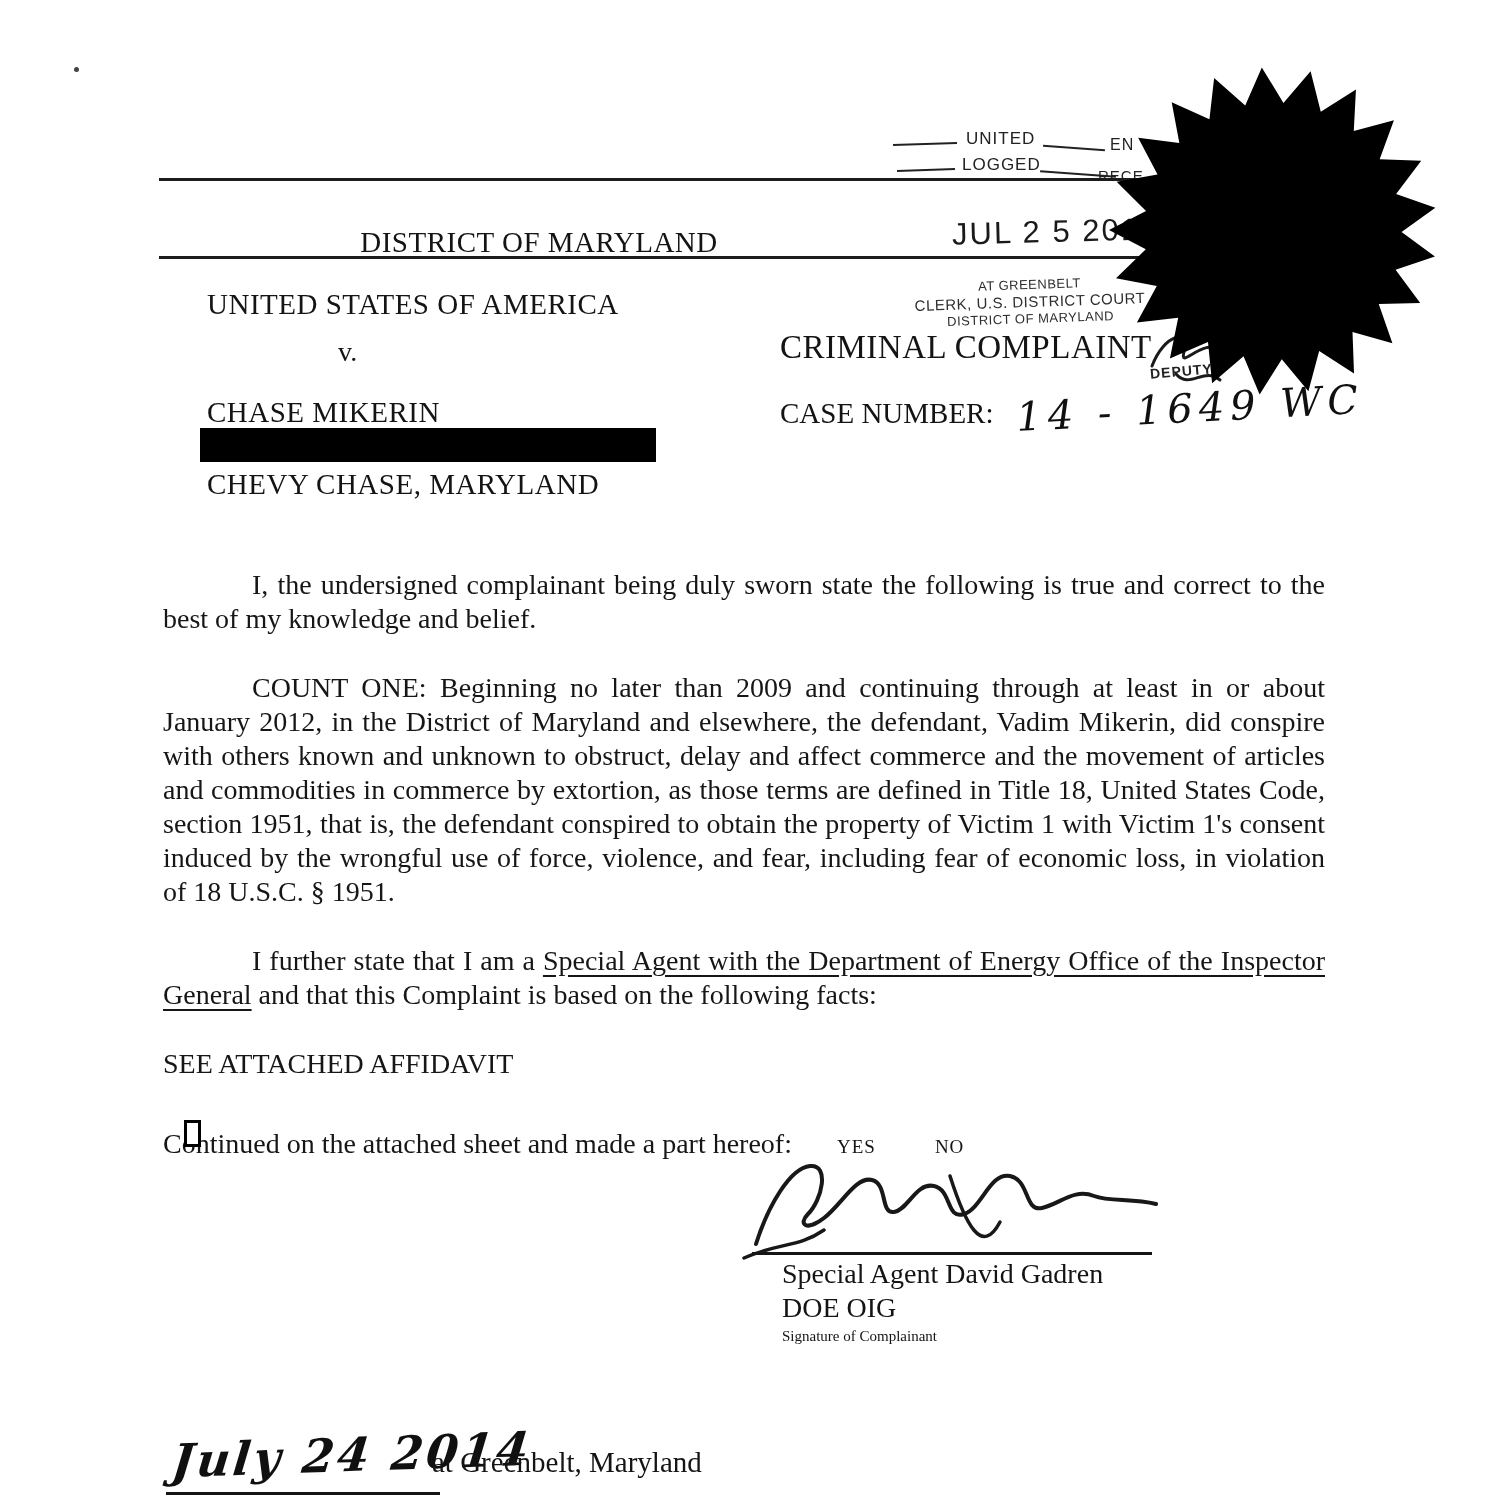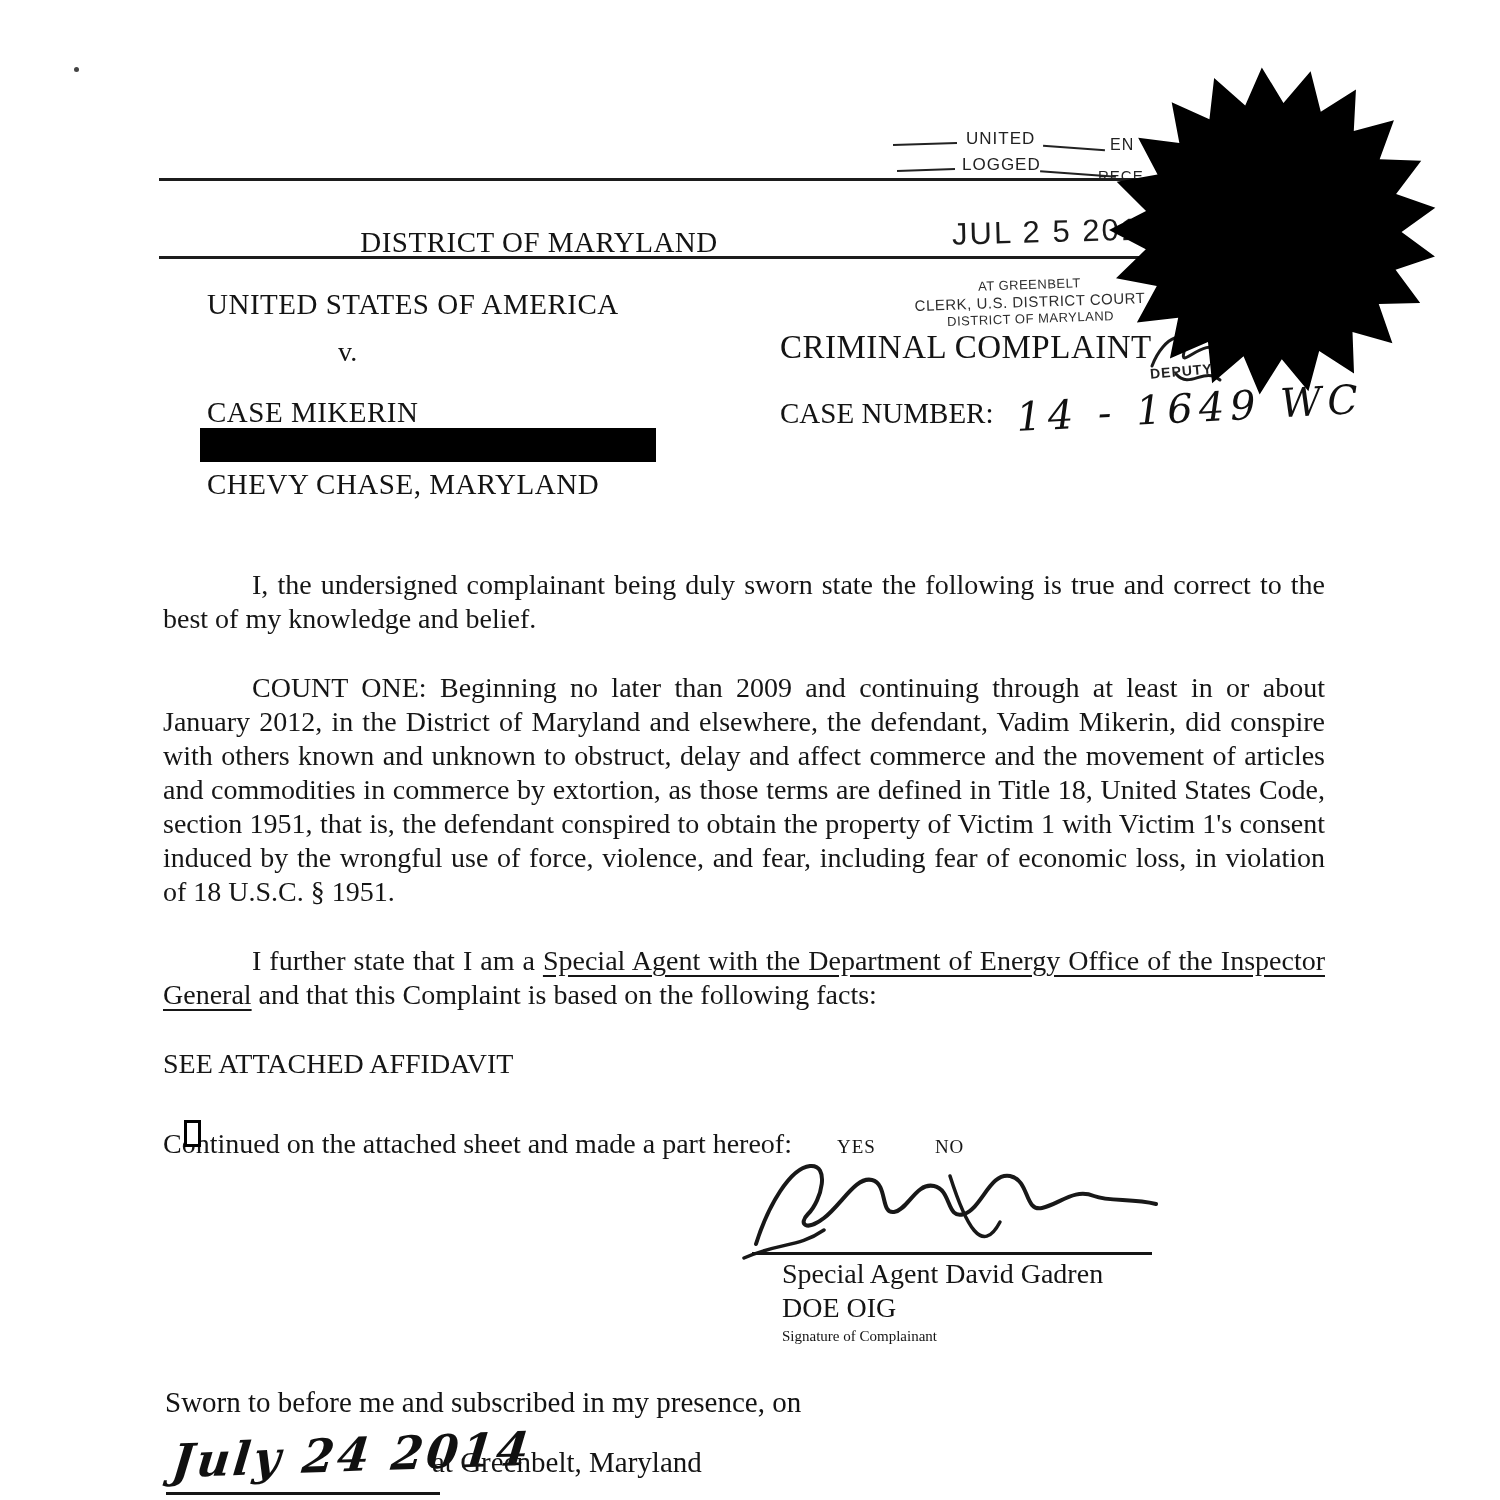--- a/index.html
+++ b/index.html
@@ -139,21 +139,21 @@
   <div class="plaintiff">UNITED STATES OF AMERICA</div>
   <div class="versus">v.</div>
   <div class="doc-title">CRIMINAL COMPLAINT</div>
 
   <svg class="deputy-sig" viewBox="0 0 110 74">
     <path d="M10,44 C22,12 48,6 42,30 C37,50 62,12 82,30 C92,40 100,28 106,34" fill="none" stroke="#1a1a1a" stroke-width="3" stroke-linecap="round"></path>
     <path d="M34,52 C48,68 62,44 78,58" fill="none" stroke="#1a1a1a" stroke-width="3" stroke-linecap="round"></path>
   </svg>
   <div class="deputy-label sans">DEPUTY</div>
 
-  <div class="defendant">CASE MIKERIN</div>
+  <div class="defendant">CHASE MIKERIN</div>
   <div class="case-number-label">CASE NUMBER:</div>
   <div class="case-number-hw">14 - 1649 WC</div>
 
   <div class="redaction-bar"></div>
   <div class="defendant-city">CHEVY CHASE, MARYLAND</div>
 
   <svg class="starburst" viewBox="0 0 330 330">
     <polygon points="319.8,117.1 290.6,146.0 327.0,164.9 290.6,183.8 319.8,212.6 279.5,220.0 298.9,256.2 258.2,251.3 266.1,291.6 228.6,274.9 224.3,315.8 193.4,288.8 177.2,326.5 155.6,291.7 129.1,323.0 118.7,283.3 84.1,305.4 85.9,264.4 46.3,275.3 60.1,236.6 19.1,235.4 43.7,202.5 4.8,189.3 38.0,165.1 4.8,141.0 43.6,127.7 19.0,94.8 60.0,93.5 46.2,54.9 85.7,65.8 83.9,24.8 118.5,46.8 128.8,7.1 155.4,38.4 177.0,3.4 193.2,41.2 224.1,14.2 228.4,55.0 265.9,38.3 258.0,78.5 298.8,73.6 279.4,109.8" fill="#000"></polygon>
   </svg>
 
@@ -173,19 +173,18 @@
   <svg class="main-sig" viewBox="0 0 432 112">
     <path d="M18,96 C30,58 52,20 72,18 C92,16 84,52 70,66 C60,76 68,84 86,70 C104,56 118,28 134,32 C150,36 142,66 156,64 C170,62 178,34 196,38 C214,42 208,72 226,66 C244,60 252,24 272,28 C292,32 286,64 304,60 C322,56 336,40 356,48 C372,54 394,50 418,56" fill="none" stroke="#181818" stroke-width="4" stroke-linecap="round"></path>
     <path d="M6,110 C42,94 60,100 86,82" fill="none" stroke="#181818" stroke-width="3.5" stroke-linecap="round"></path>
     <path d="M212,28 C228,78 244,108 262,74" fill="none" stroke="#181818" stroke-width="3.5" stroke-linecap="round"></path>
   </svg>
   <div class="sig-line"></div>
   <div class="sig-name">Special Agent David Gadren</div>
   <div class="sig-agency">DOE OIG</div>
   <div class="sig-caption">Signature of Complainant</div>
 
-  <div class="sworn">Sworn to before me and subscribed in my presence, on</div>
   <div class="hw-date">July 24 2014</div>
   <div class="date-underline"></div>
   <div class="date-label">Date</div>
   <div class="location">at Greenbelt, Maryland</div>
 
 </div>
 
 </body></html>

